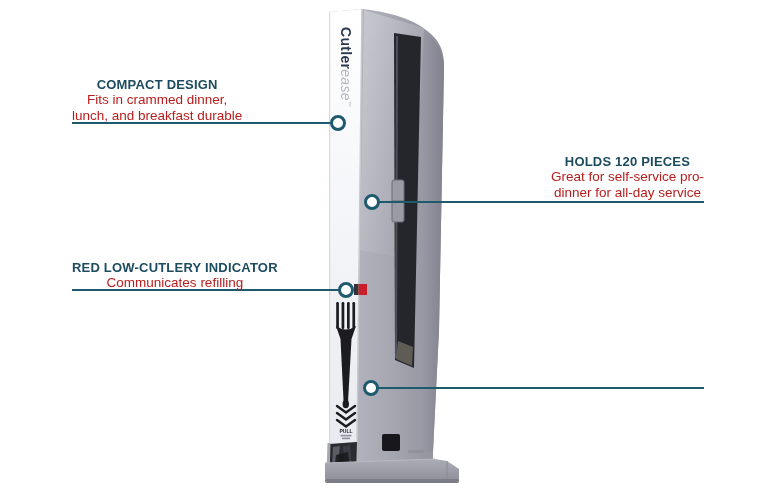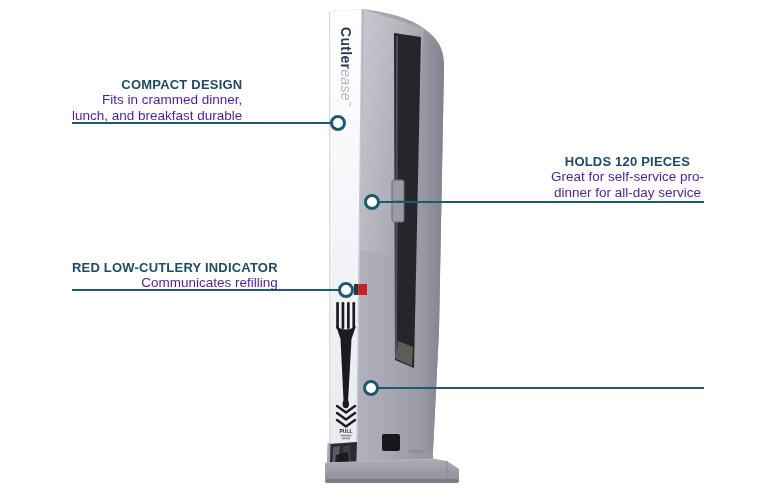--- a/index.html
+++ b/index.html
@@ -2,28 +2,28 @@
 <html><head>
 <meta charset="utf-8">
 <style>
   html,body{margin:0;padding:0;background:#ffffff;}
   .stage{
     position:relative;width:770px;height:500px;overflow:hidden;
     background:#ffffff;font-family:"Liberation Sans",sans-serif;
   }
   .product-svg{position:absolute;left:0;top:0;}
   .callout{position:absolute;z-index:3;}
-  .callout.left{text-align:right;}
+  .callout.left{text-align:center;}
   .callout.right{text-align:right;}
   .co-title{
     font-size:13px;font-weight:bold;letter-spacing:.2px;
     color:#1d4b5f;line-height:14px;
   }
   .co-line{
-    font-size:13.5px;color:#4c1d95;line-height:15.5px;
+    font-size:13.5px;color:#b91c1c;line-height:15.5px;
   }
   #co-0{left:72px;top:78px;}
   #co-1{right:66px;top:155px;text-align:center;}
   #co-2{left:72px;top:261px;}
   #co-3{right:66px;top:341px;}
   .connector{
     position:absolute;height:2px;background:#1e5a6e;z-index:2;
   }
   #ln-0{left:72px;top:122px;width:260px;}
   #ln-1{left:378px;top:201px;width:326px;}

